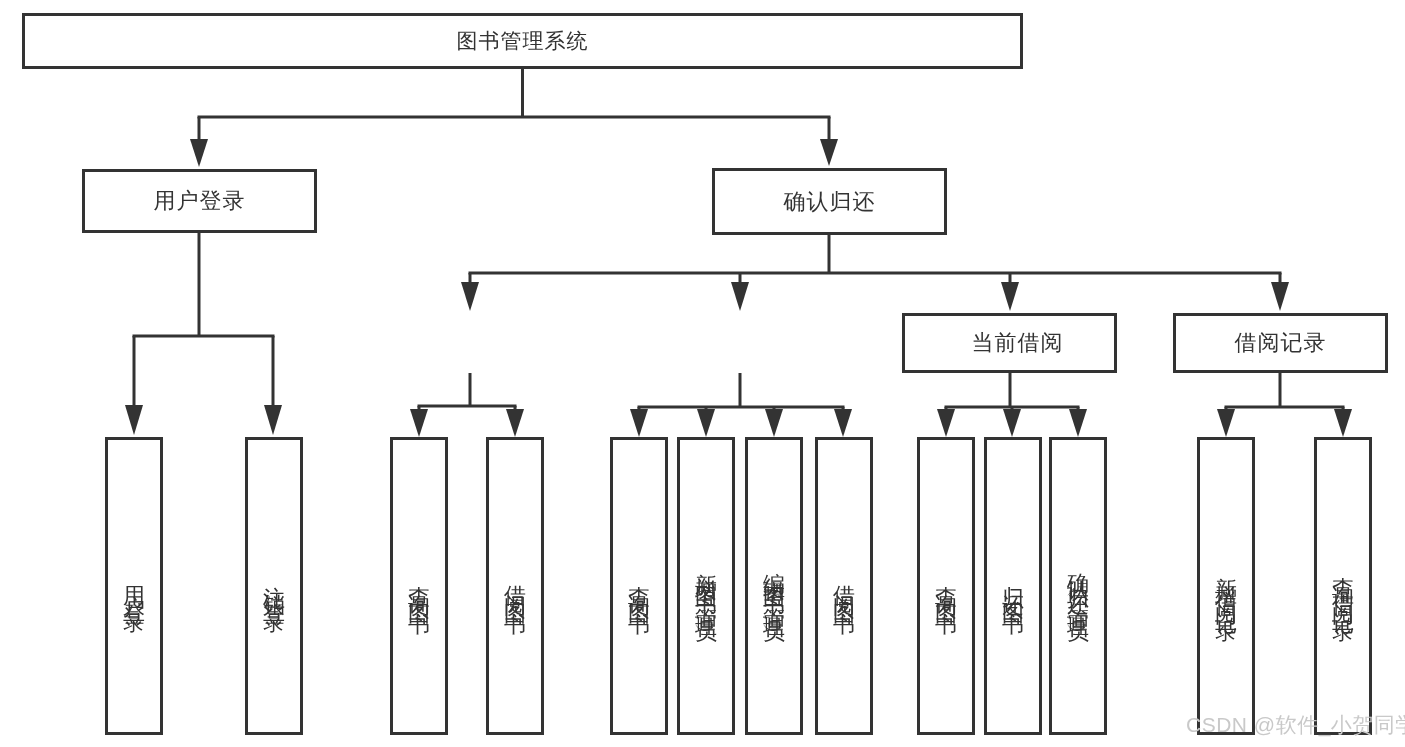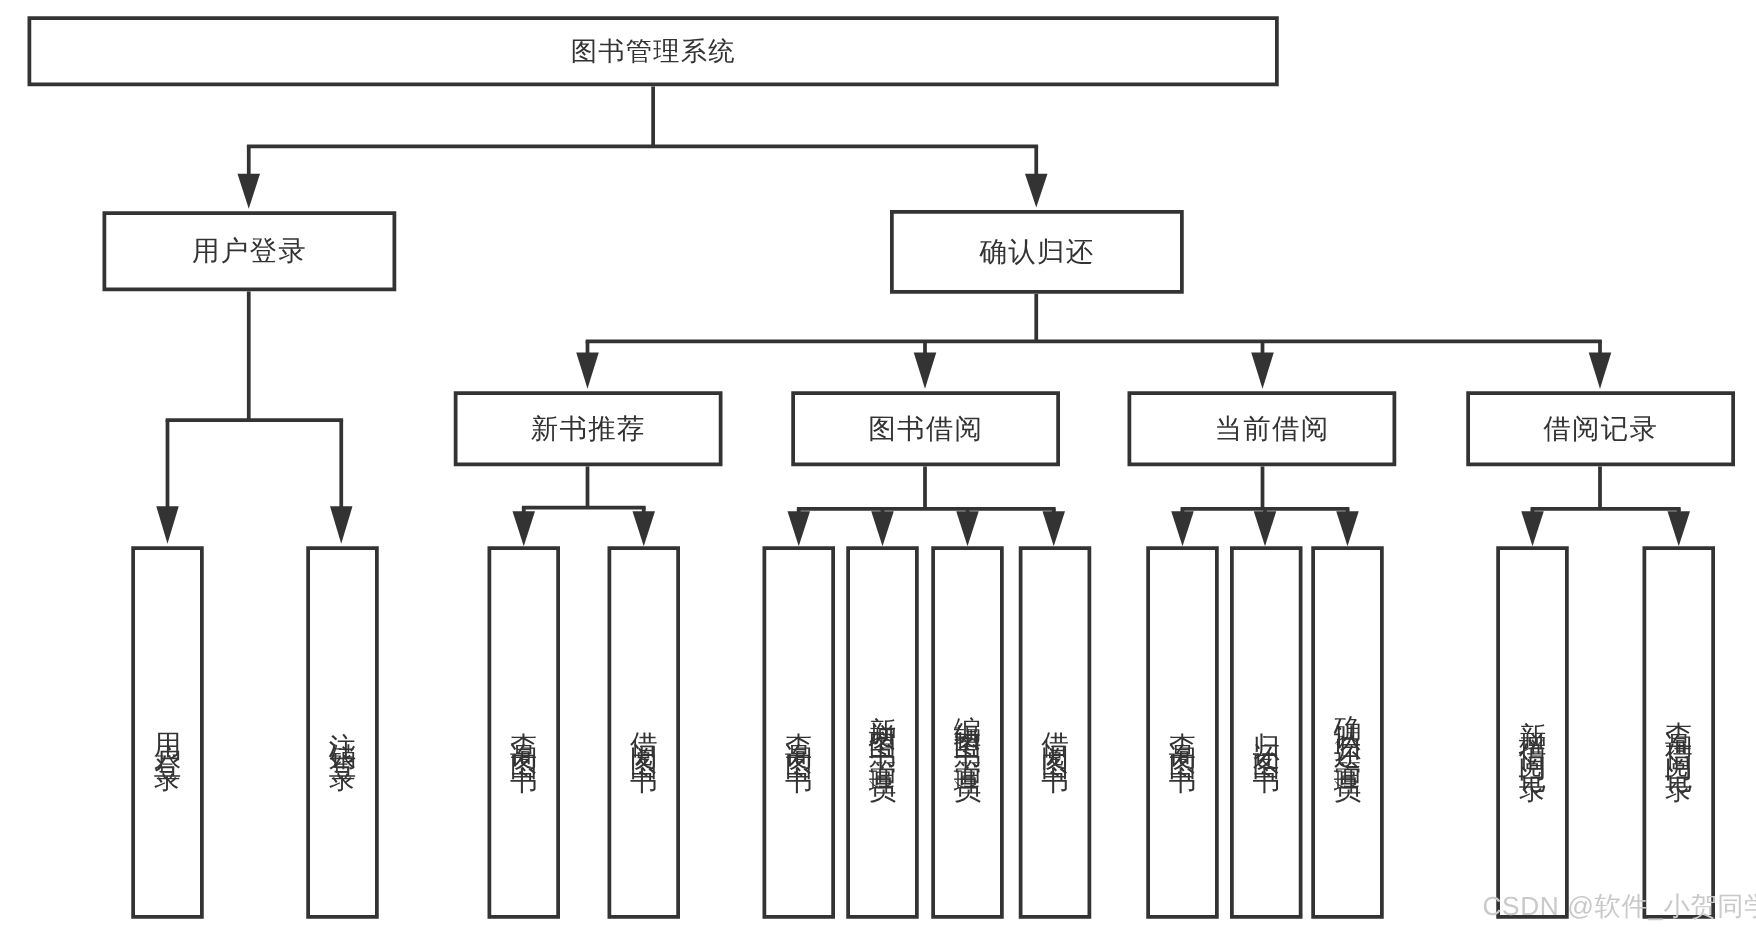--- a/index.html
+++ b/index.html
@@ -142,26 +142,20 @@
     <span>图书管理系统</span>
   </div>
 
   <div class="node h-node" style="left:82px; top:169px; width:235px; height:64px;">
     <span>用户登录</span>
   </div>
   <div class="node h-node" style="left:712px; top:168px; width:235px; height:67px;">
     <span>确认归还</span>
   </div>
 
-  <div class="node h-node" style="left:363px; top:313px; width:215px; height:60px;">
-    <span>新书推荐</span>
-  </div>
-  <div class="node h-node" style="left:633px; top:313px; width:215px; height:60px;">
-    <span>图书借阅</span>
-  </div>
   <div class="node h-node" style="left:902px; top:313px; width:215px; height:60px;padding-left:16px;">
     <span>当前借阅</span>
   </div>
   <div class="node h-node" style="left:1173px; top:313px; width:215px; height:60px;">
     <span>借阅记录</span>
   </div>
 
   <div class="node leaf" style="left:105px;">
     <span class="vtext">用户登录</span>
   </div>

